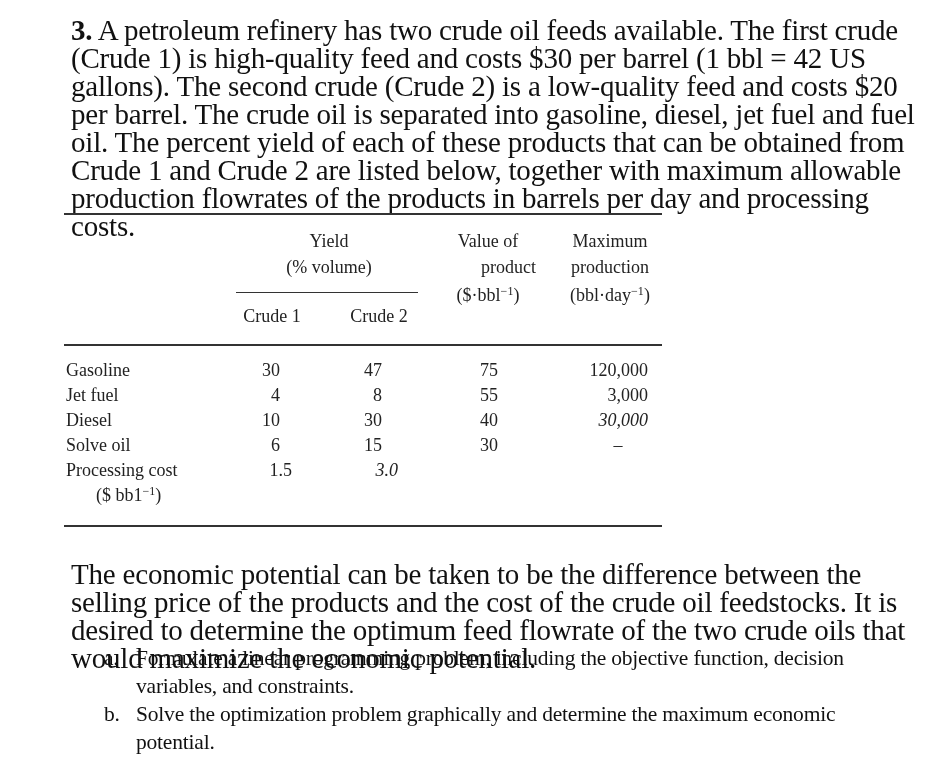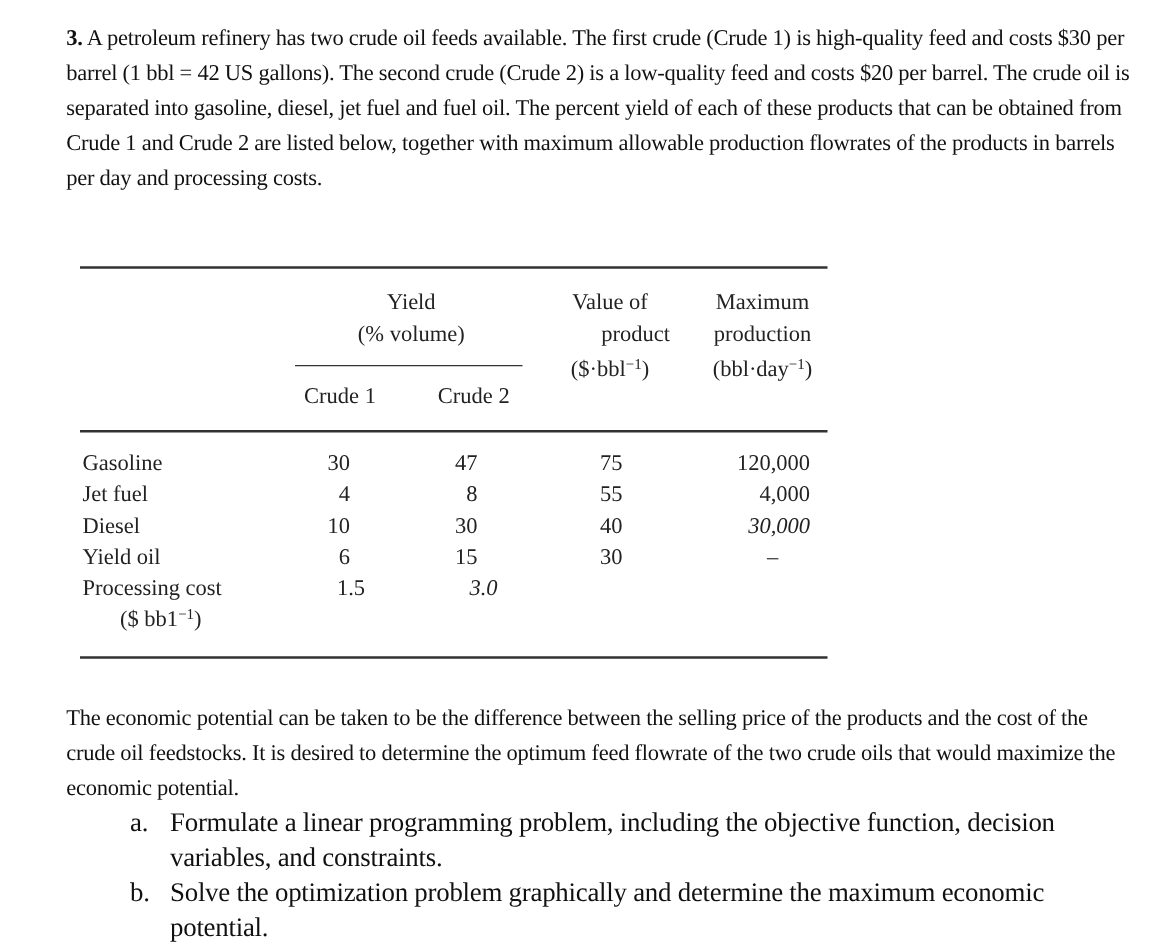--- a/index.html
+++ b/index.html
@@ -1,18 +1,18 @@
 <!DOCTYPE html>
 <html><head>
 <meta charset="utf-8">
 <style>
   html, body { margin: 0; padding: 0; background: #ffffff; }
   body { width: 934px; height: 758px; position: relative; overflow: hidden;
          font-family: "Liberation Serif", "DejaVu Serif", serif; color: #111; }
-  .para { position: absolute; left: 53px; width: 860px; font-size: 18px; line-height: 28px; letter-spacing: -0.2px; }
+  .para { position: absolute; left: 71px; width: 860px; font-size: 29px; line-height: 28px; letter-spacing: -0.2px; }
   .p1 { top: 16px; }
   .p2 { top: 560px; }
   .num { font-weight: bold; }
   .list { position: absolute; left: 104px; top: 644px; width: 800px; font-size: 21.5px; line-height: 28px; letter-spacing: -0.2px; }
   .li { display: flex; }
   .li .marker { width: 32px; flex: 0 0 32px; }
   .table-wrap { position: absolute; left: 64px; top: 213px; width: 598px; font-size: 18px; color: #222; }
   .rule { position: absolute; left: 0; width: 598px; height: 1.5px; background: #333; }
   .cell { position: absolute; white-space: nowrap; line-height: 25px; }
   .c { text-align: center; }
@@ -48,31 +48,31 @@
     <div class="cell r" style="left:180px; width:36px; top:145px;">30</div>
     <div class="cell r" style="left:282px; width:36px; top:145px;">47</div>
     <div class="cell r" style="left:400px; width:34px; top:145px;">75</div>
     <div class="cell r" style="left:500px; width:84px; top:145px;">120,000</div>
   </div>
   <div>
     <div class="cell" style="left:2px; top:170px;">Jet fuel</div>
     <div class="cell r" style="left:180px; width:36px; top:170px;">4</div>
     <div class="cell r" style="left:282px; width:36px; top:170px;">8</div>
     <div class="cell r" style="left:400px; width:34px; top:170px;">55</div>
-    <div class="cell r" style="left:500px; width:84px; top:170px;">4,000</div>
+    <div class="cell r" style="left:500px; width:84px; top:170px;">3,000</div>
   </div>
   <div>
     <div class="cell" style="left:2px; top:195px;">Diesel</div>
     <div class="cell r" style="left:180px; width:36px; top:195px;">10</div>
     <div class="cell r" style="left:282px; width:36px; top:195px;">30</div>
     <div class="cell r" style="left:400px; width:34px; top:195px;">40</div>
     <div class="cell r" style="left:500px; width:84px; top:195px;font-style:italic;">30,000</div>
   </div>
   <div>
-    <div class="cell" style="left:2px; top:220px;">Yield oil</div>
+    <div class="cell" style="left:2px; top:220px;">Solve oil</div>
     <div class="cell r" style="left:180px; width:36px; top:220px;">6</div>
     <div class="cell r" style="left:282px; width:36px; top:220px;">15</div>
     <div class="cell r" style="left:400px; width:34px; top:220px;">30</div>
     <div class="cell c" style="left:512px; width:84px; top:220px;">–</div>
   </div>
   <div>
     <div class="cell" style="left:2px; top:245px;">Processing cost</div>
     <div class="cell r" style="left:182px; width:46px; top:245px;">1.5</div>
     <div class="cell r" style="left:284px; width:50px; top:245px;font-style:italic;">3.0</div>
     <div class="cell" style="left:32px; top:270px;"><span>($ bb1</span><sup>−1</sup><span>)</span></div>

